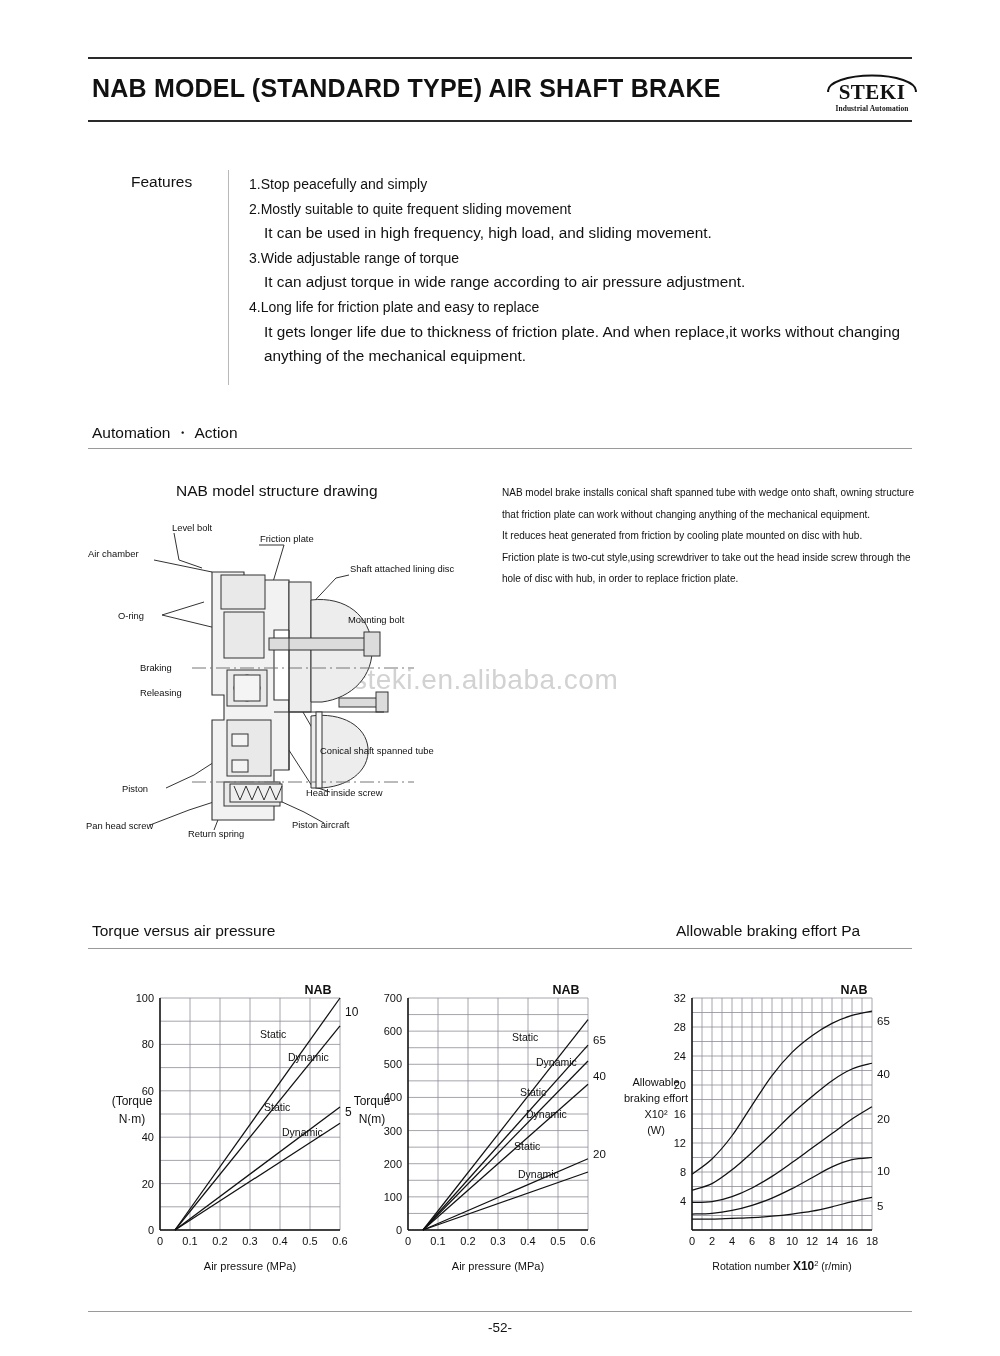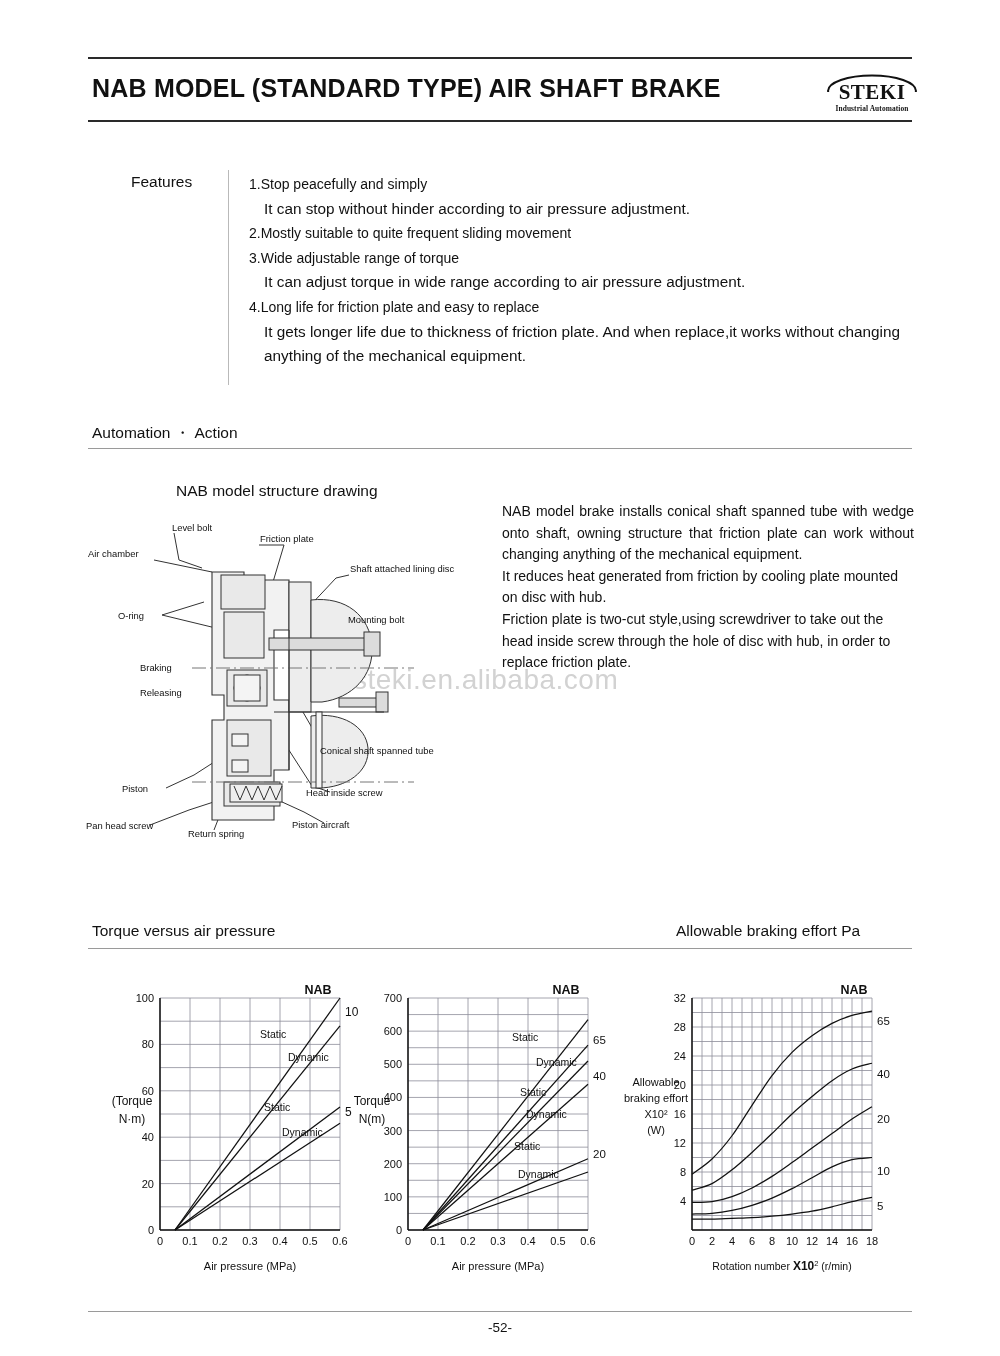--- a/index.html
+++ b/index.html
@@ -21,21 +21,21 @@
   .feat-line{font-size:14px;line-height:24.6px;white-space:nowrap;}
   .feat-sub{font-size:15.3px;line-height:24.6px;padding-left:15px;}
   .feat-sub.wrap{white-space:normal;width:670px;}
 
   
   .sec-structure{position:absolute;left:92px;top:423px;font-size:15.5px;}
   .sec-structure-rule{position:absolute;left:88px;top:448px;width:824px;height:1px;background:#9a9a9a;}
 
   .draw-title{position:absolute;left:176px;top:482px;font-size:15.5px;}
 
-  .struct-para{position:absolute;left:502px;top:501px;width:412px;font-size:14px;line-height:21.6px;}
+  .struct-para{position:absolute;left:502px;top:482px;width:412px;font-size:10px;line-height:21.6px;}
   .struct-para p{margin:0;}
   .just{text-align:justify;text-justify:inter-word;}
 
   .watermark{position:absolute;left:353px;top:664px;font-size:28px;color:#d2d2d2;letter-spacing:.5px;
              font-family:"Liberation Sans",sans-serif;}
 
   
   .diagram{position:absolute;left:84px;top:520px;width:400px;height:345px;}
   .diagram svg{display:block;}
 
@@ -66,22 +66,22 @@
       <text id="logo-name-text" x="46" y="27" text-anchor="middle" font-family="Liberation Serif, serif" font-size="21" font-weight="700" letter-spacing="0.5" fill="#111">STEKI</text>
       <text id="logo-tag-text" x="46" y="39" text-anchor="middle" font-family="Liberation Serif, serif" font-size="7.4" font-weight="700" letter-spacing="0.1" fill="#111">Industrial Automation</text>
     </svg>
   </div>
   <div class="hdr-rule-bot"></div>
 
   <div class="features-label">Features</div>
   <div class="features-bar"></div>
   <div class="features-list">
     <div class="feat-line">1.Stop peacefully and simply</div>
-    <div class="feat-sub">It can stop without hinder according to air pressure adjustment.</div>
     <div class="feat-line">2.Mostly suitable to quite frequent sliding movement</div>
+    <div class="feat-sub">It can be used in high frequency, high load, and sliding movement.</div>
     <div class="feat-line">3.Wide adjustable range of torque</div>
     <div class="feat-sub">It can adjust torque in wide range according to air pressure adjustment.</div>
     <div class="feat-line">4.Long life for friction plate and easy to replace</div>
     <div class="feat-sub wrap">It gets longer life due to thickness of friction plate. And when replace,it works without changing anything of the mechanical equipment.</div>
   </div>
 
   <div class="sec-structure">Automation ・ Action</div>
   <div class="sec-structure-rule"></div>
 
   <div class="draw-title">NAB model structure drawing</div>

